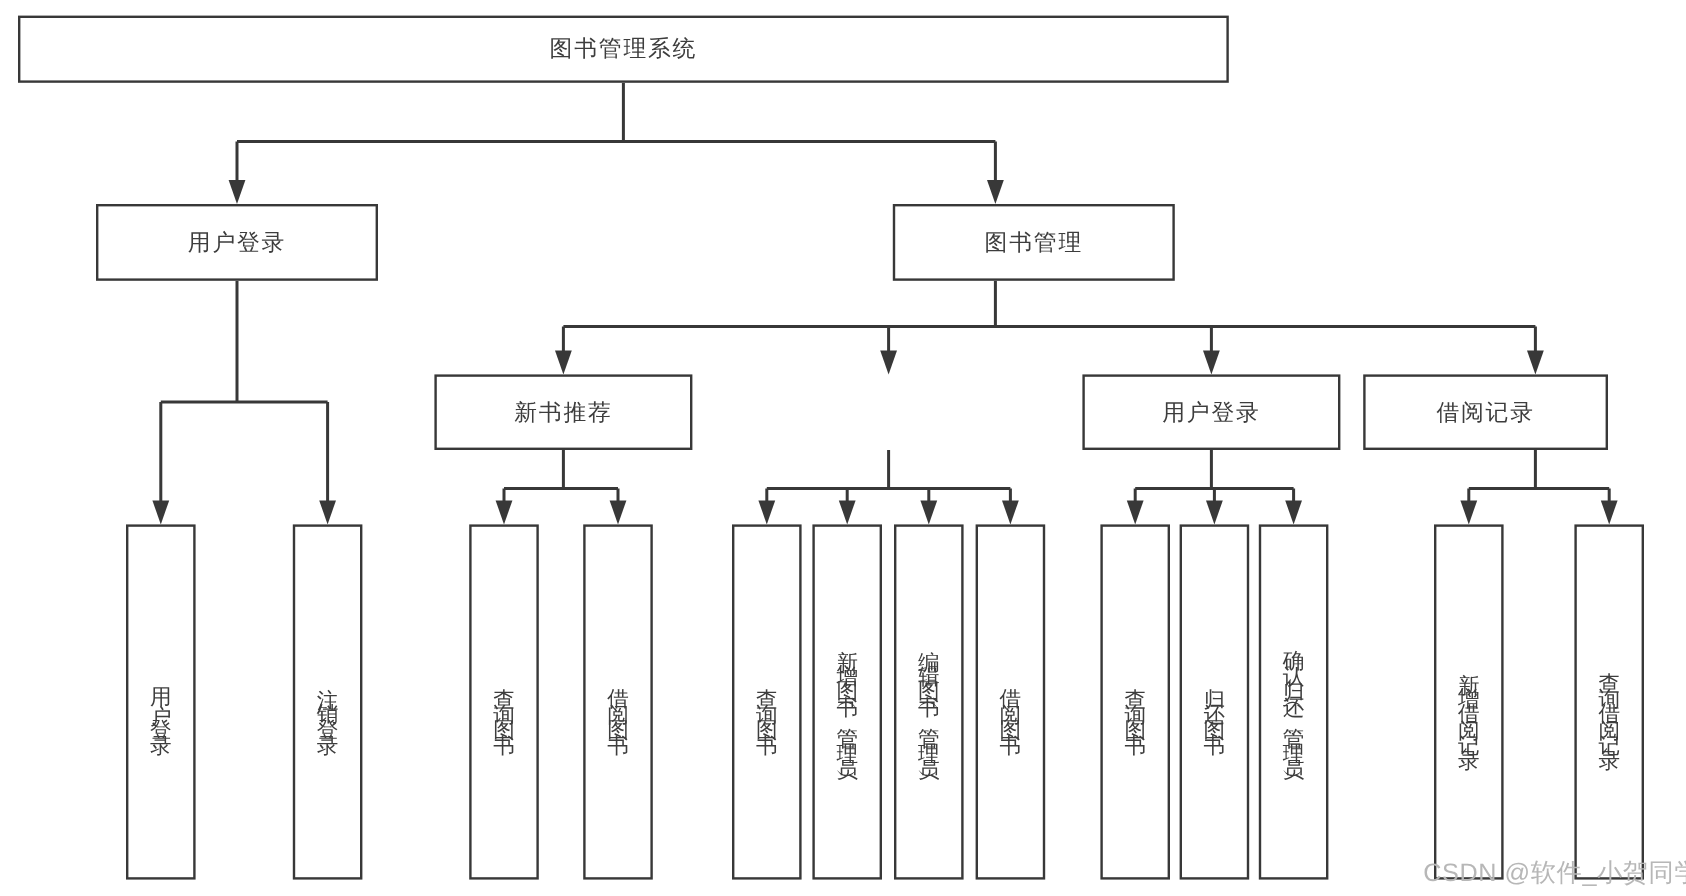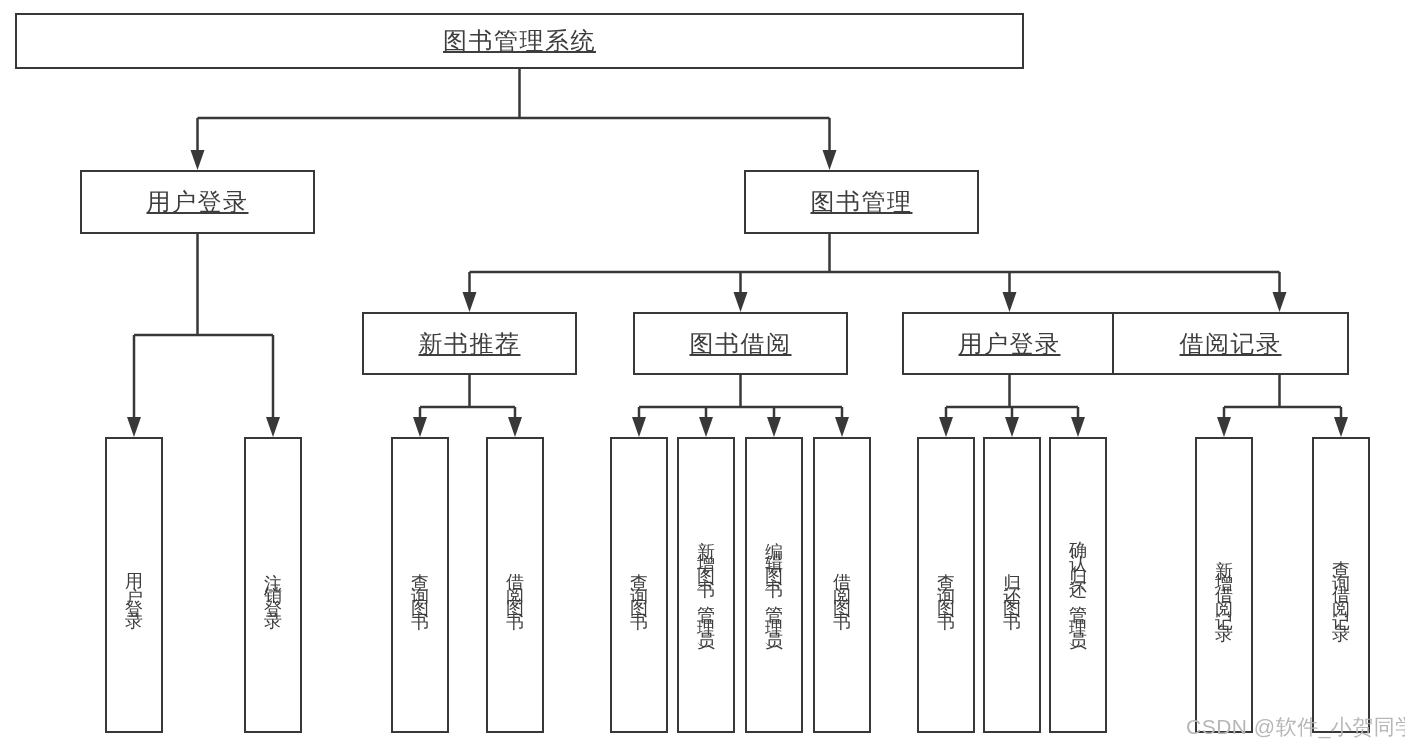--- a/index.html
+++ b/index.html
@@ -5,21 +5,21 @@
   html,body{margin:0;padding:0;background:#ffffff;}
   .canvas{
     position:relative;width:1405px;height:747px;background:#ffffff;
     font-family:"Liberation Sans","DejaVu Sans",sans-serif;overflow:hidden;
   }
   .connectors{position:absolute;left:0;top:0;}
   .node{
     position:absolute;background:#ffffff;border:2px solid #383838;box-sizing:border-box;
     display:flex;align-items:center;justify-content:center;color:#3d3d3d;
   }
-  .hbox{font-size:24px;letter-spacing:1.5px;white-space:nowrap;text-decoration:underline;}
+  .hbox{font-size:19px;letter-spacing:1.5px;white-space:nowrap;}
   .vbox .vtext{
     writing-mode:vertical-rl;text-orientation:mixed;
     font-size:18px;line-height:1;letter-spacing:13px;white-space:nowrap;
   }
   .watermark{
     position:absolute;left:1186px;top:713px;z-index:5;
     color:#b7b7b7;font-size:21px;letter-spacing:0.5px;white-space:nowrap;
   }
 </style>
 </head>
@@ -74,27 +74,24 @@
   <div class="node hbox" style="left:80px;top:170px;width:235px;height:64px;">
     <span>用户登录</span>
   </div>
   <div class="node hbox" style="left:712px;top:170px;width:235px;height:64px;margin-left:32px;">
     <span>图书管理</span>
   </div>
 
   <div class="node hbox" style="left:362px;top:312px;width:215px;height:63px;">
     <span>新书推荐</span>
   </div>
-  <div class="node hbox" style="left:633px;top:312px;width:215px;height:63px;">
-    <span>图书借阅</span>
-  </div>
   <div class="node hbox" style="left:902px;top:312px;width:215px;height:63px;">
     <span>用户登录</span>
   </div>
-  <div class="node hbox" style="left:1112px;top:312px;width:237px;height:63px;">
+  <div class="node hbox" style="left:1136px;top:312px;width:204px;height:63px;">
     <span>借阅记录</span>
   </div>
 
   <div class="node vbox" style="left:105px;top:437px;width:58px;height:296px;">
     <span class="vtext">用户登录</span>
   </div>
   <div class="node vbox" style="left:244px;top:437px;width:58px;height:296px;">
     <span class="vtext">注销登录</span>
   </div>
 

